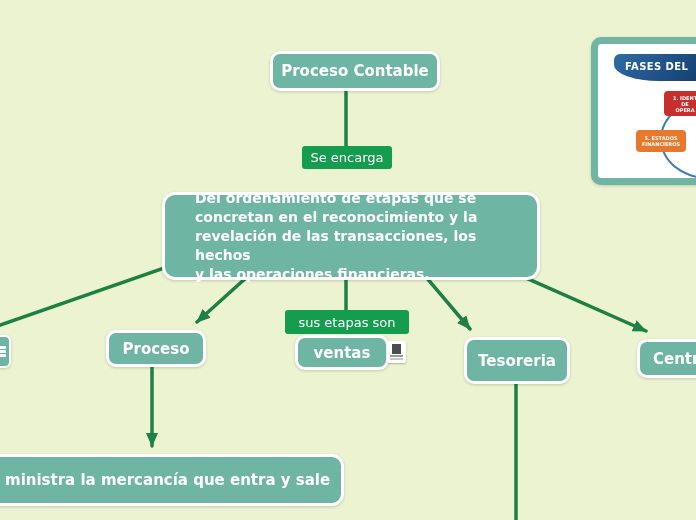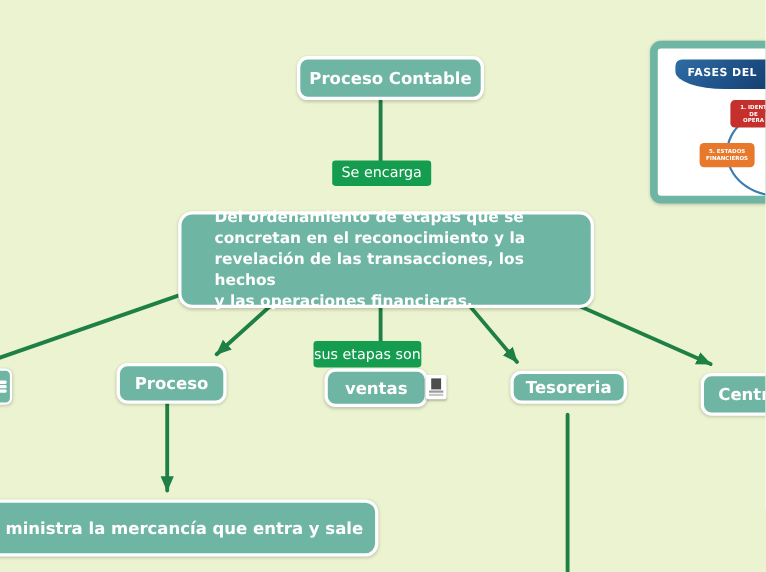--- a/index.html
+++ b/index.html
@@ -40,25 +40,25 @@
   #desc-node{
     left:162px;top:162px;width:378px;height:88px;
     border-radius:13px;
     font-size:14px;line-height:19px;
     justify-content:flex-start;
     padding:6px 8px 6px 30px;
     white-space:pre-line;
     text-align:left;
     margin-top:30px;
   }
-  #edge-sus-etapas{left:285px;top:278px;width:98px;height:24px;}
+  #edge-sus-etapas{left:285px;top:278px;width:124px;height:24px;}
 
   #node-almacen{left:106px;top:330px;width:100px;height:37px;font-size:15px;}
   #node-ventas{left:295px;top:335px;width:94px;height:35px;font-size:15px;}
-  #node-tesoreria{left:464px;top:337px;width:106px;height:30px;font-size:15px;}
+  #node-tesoreria{left:464px;top:337px;width:106px;height:47px;font-size:15px;}
   #node-centralizacion{left:637px;top:339px;width:110px;height:39px;font-size:15px;justify-content:flex-start;padding-left:13px;}
 
   #node-cutoff-left{left:-40px;top:335px;width:51px;height:33px;border-width:2px;border-radius:6px;
     justify-content:flex-end;padding-right:3px;}
   .cutline{width:7px;height:2.5px;background:#ffffff;margin:1.6px 0;border-radius:1px;}
 
   #note-almacen{
     left:-14px;top:454px;width:358px;height:52px;
     border-radius:12px;font-size:15px;line-height:21px;
     flex-direction:column;align-items:flex-start;justify-content:center;

